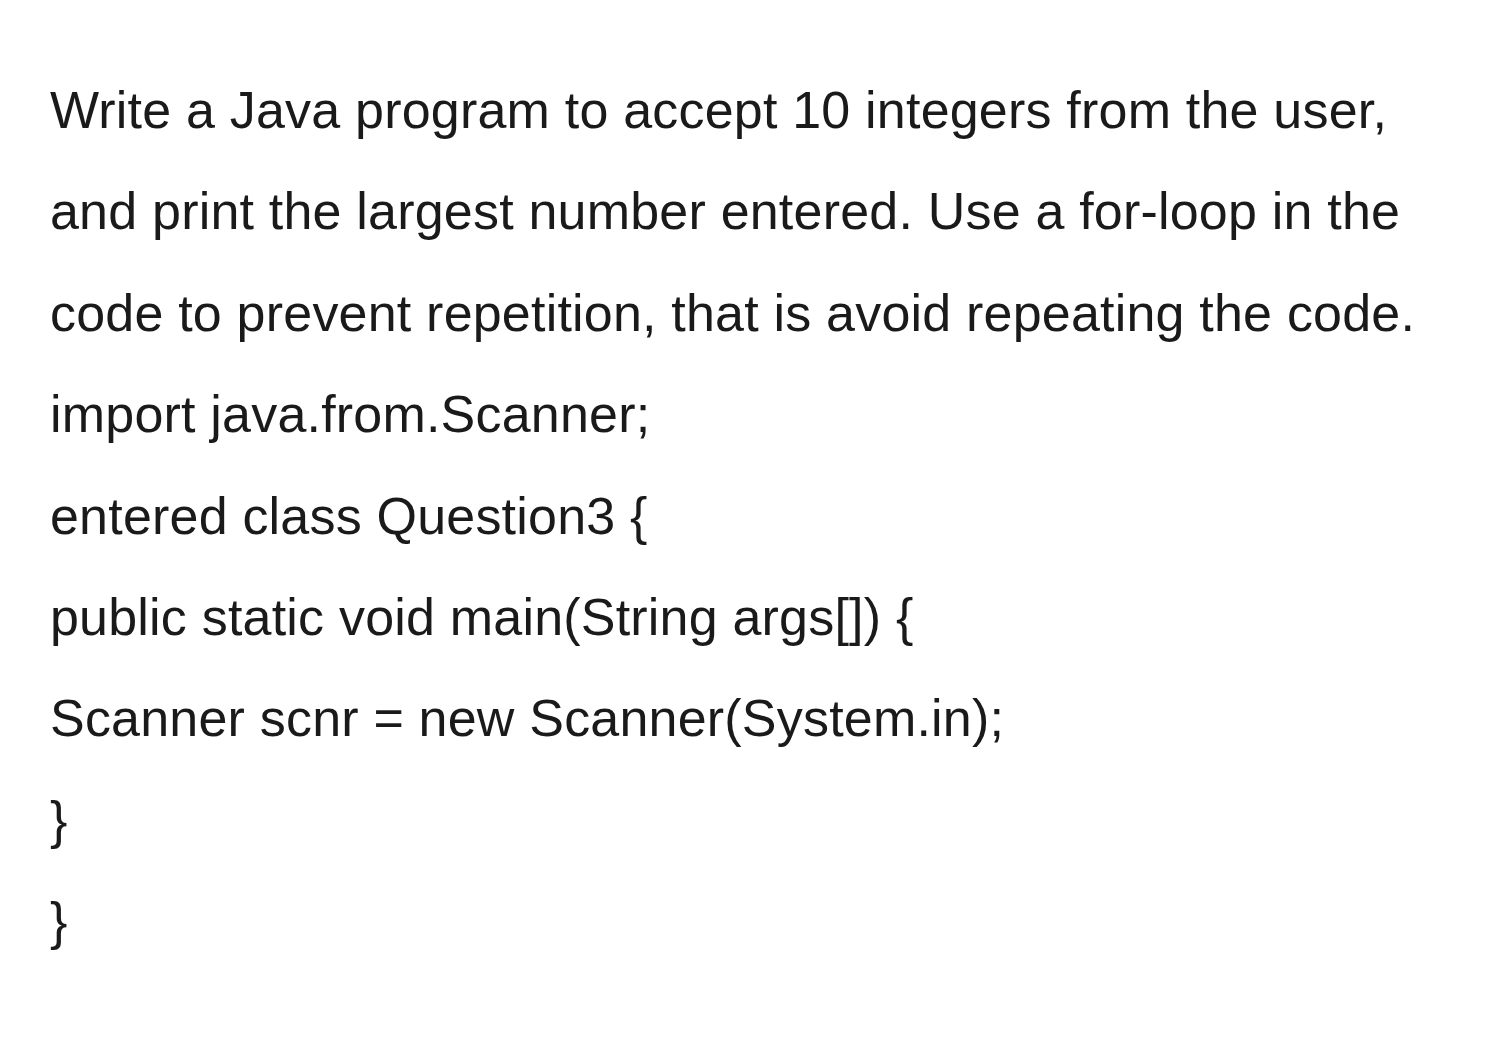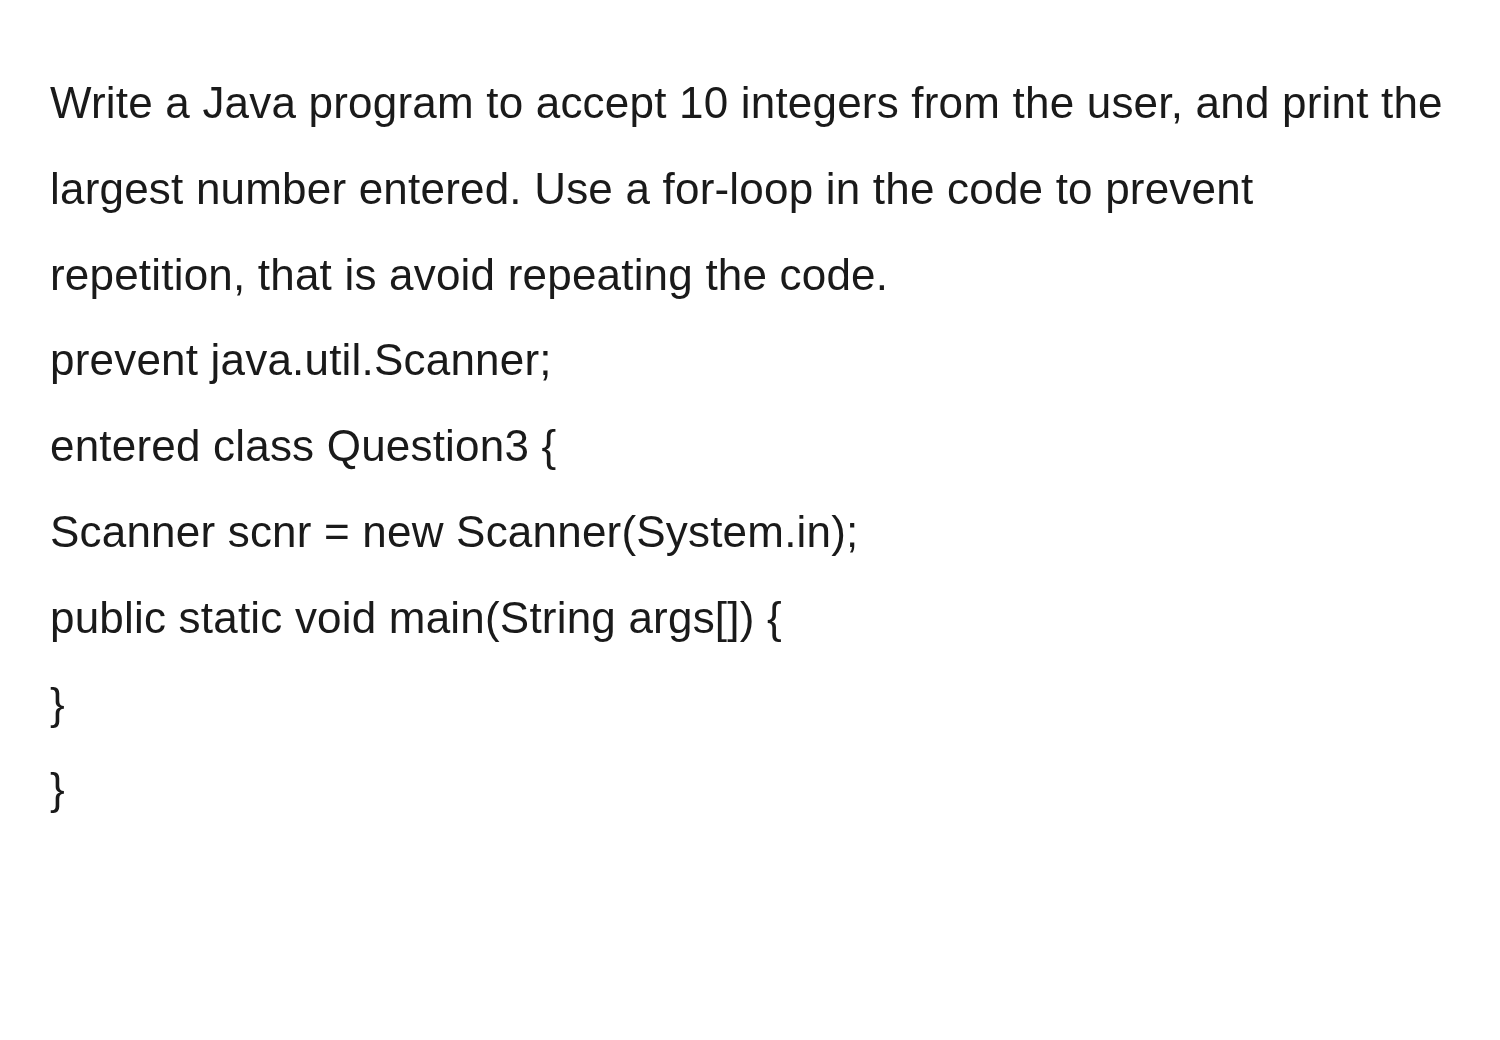--- a/index.html
+++ b/index.html
@@ -9,31 +9,31 @@
     height: 1040px;
     background: #ffffff;
     font-family: -apple-system, BlinkMacSystemFont, "Segoe UI", Helvetica, Arial, sans-serif;
     color: #1a1a1a;
   }
   .page {
     padding: 60px 50px 50px 50px;
     box-sizing: border-box;
   }
   .line {
-    font-size: 44px;
+    font-size: 52px;
     line-height: 1.95;
     font-weight: 400;
     letter-spacing: 0.2px;
     white-space: pre-wrap;
   }
 </style>
 </head>
 <body>
 
 <div class="page">
   <div class="line">Write a Java program to accept 10 integers from the user, and print the largest number entered. Use a for-loop in the code to prevent repetition, that is avoid repeating the code.</div>
-  <div class="line">prevent java.util.Scanner;</div>
+  <div class="line">import java.from.Scanner;</div>
   <div class="line">entered class Question3 {</div>
+  <div class="line">public static void main(String args[]) {</div>
   <div class="line">Scanner scnr = new Scanner(System.in);</div>
-  <div class="line">public static void main(String args[]) {</div>
   <div class="line">}</div>
   <div class="line">}</div>
 </div>
 
 </body></html>

